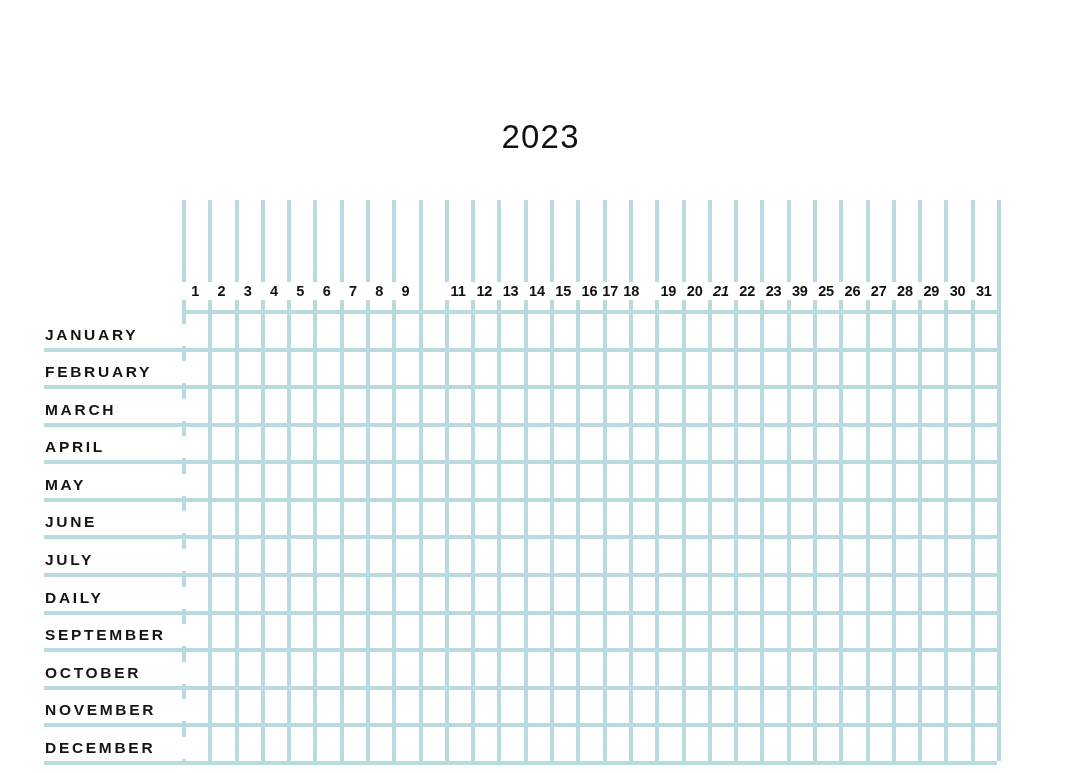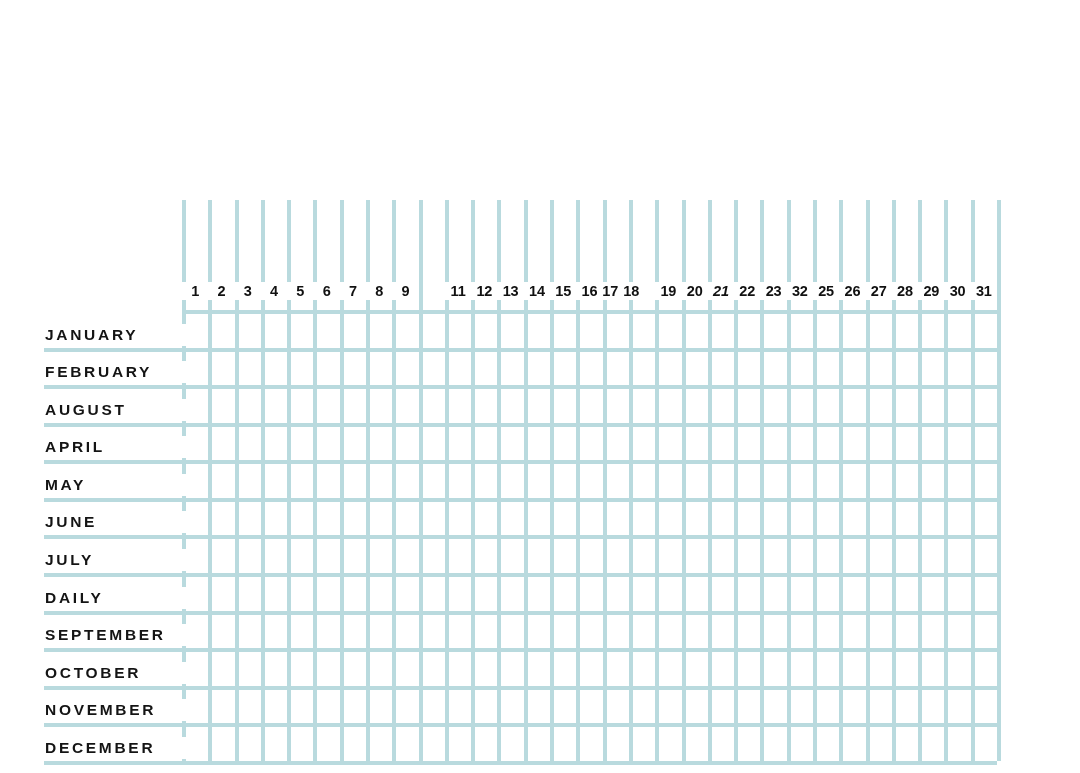--- a/index.html
+++ b/index.html
@@ -132,20 +132,21 @@
     background: #ffffff;
     z-index: 1;
   }
 </style>
 </head>
 <body>
 
 <div id="page">
 
 
+  <div class="subtitle">2023</div>
 
   <div id="board">
     <div class="gutter-mask"></div>
   <div class="vline" style="left: 182px; top: 200px; height: 561px;"></div>
       <div class="vline" style="left: 208.29px; top: 200px; height: 561px;"></div>
       <div class="vline" style="left: 234.58px; top: 200px; height: 561px;"></div>
       <div class="vline" style="left: 260.87px; top: 200px; height: 561px;"></div>
       <div class="vline" style="left: 287.16px; top: 200px; height: 561px;"></div>
       <div class="vline" style="left: 313.45px; top: 200px; height: 561px;"></div>
       <div class="vline" style="left: 339.74px; top: 200px; height: 561px;"></div>
@@ -203,34 +204,34 @@
       <div class="day-num" style="left: 523.77px; width: 26.29px;">14</div>
       <div class="day-num" style="left: 550.06px; width: 26.29px;">15</div>
       <div class="day-num" style="left: 576.35px; width: 26.29px;">16</div>
       <div class="day-num" style="left: 597px; width: 26.29px;">17</div>
       <div class="day-num" style="left: 618px; width: 26.29px;">18</div>
       <div class="day-num" style="left: 655.22px; width: 26.29px;">19</div>
       <div class="day-num" style="left: 681.51px; width: 26.29px;">20</div>
       <div class="day-num" style="left: 707.8px; width: 26.29px; font-style: italic;">21</div>
       <div class="day-num" style="left: 734.09px; width: 26.29px;">22</div>
       <div class="day-num" style="left: 760.38px; width: 26.29px;">23</div>
-      <div class="day-num" style="left: 786.67px; width: 26.29px;">32</div>
+      <div class="day-num" style="left: 786.67px; width: 26.29px;">39</div>
       <div class="day-num" style="left: 812.96px; width: 26.29px;">25</div>
       <div class="day-num" style="left: 839.25px; width: 26.29px;">26</div>
       <div class="day-num" style="left: 865.54px; width: 26.29px;">27</div>
       <div class="day-num" style="left: 891.83px; width: 26.29px;">28</div>
       <div class="day-num" style="left: 918.12px; width: 26.29px;">29</div>
       <div class="day-num" style="left: 944.41px; width: 26.29px;">30</div>
       <div class="day-num" style="left: 970.7px; width: 26.29px;">31</div>
       <div class="month-rule" style="top: 347.58px;"></div>
       <div class="month" style="top: 323.58px;">JANUARY</div>
       <div class="month-rule" style="top: 385.16px;"></div>
       <div class="month" style="top: 361.16px;">FEBRUARY</div>
       <div class="month-rule" style="top: 422.74px;"></div>
-      <div class="month" style="top: 398.74px;">AUGUST</div>
+      <div class="month" style="top: 398.74px;">MARCH</div>
       <div class="month-rule" style="top: 460.32px;"></div>
       <div class="month" style="top: 436.32px;">APRIL</div>
       <div class="month-rule" style="top: 497.9px;"></div>
       <div class="month" style="top: 473.9px;">MAY</div>
       <div class="month-rule" style="top: 535.48px;"></div>
       <div class="month" style="top: 511.48px;">JUNE</div>
       <div class="month-rule" style="top: 573.06px;"></div>
       <div class="month" style="top: 549.06px;">JULY</div>
       <div class="month-rule" style="top: 610.64px;"></div>
       <div class="month" style="top: 586.64px;">DAILY</div>

